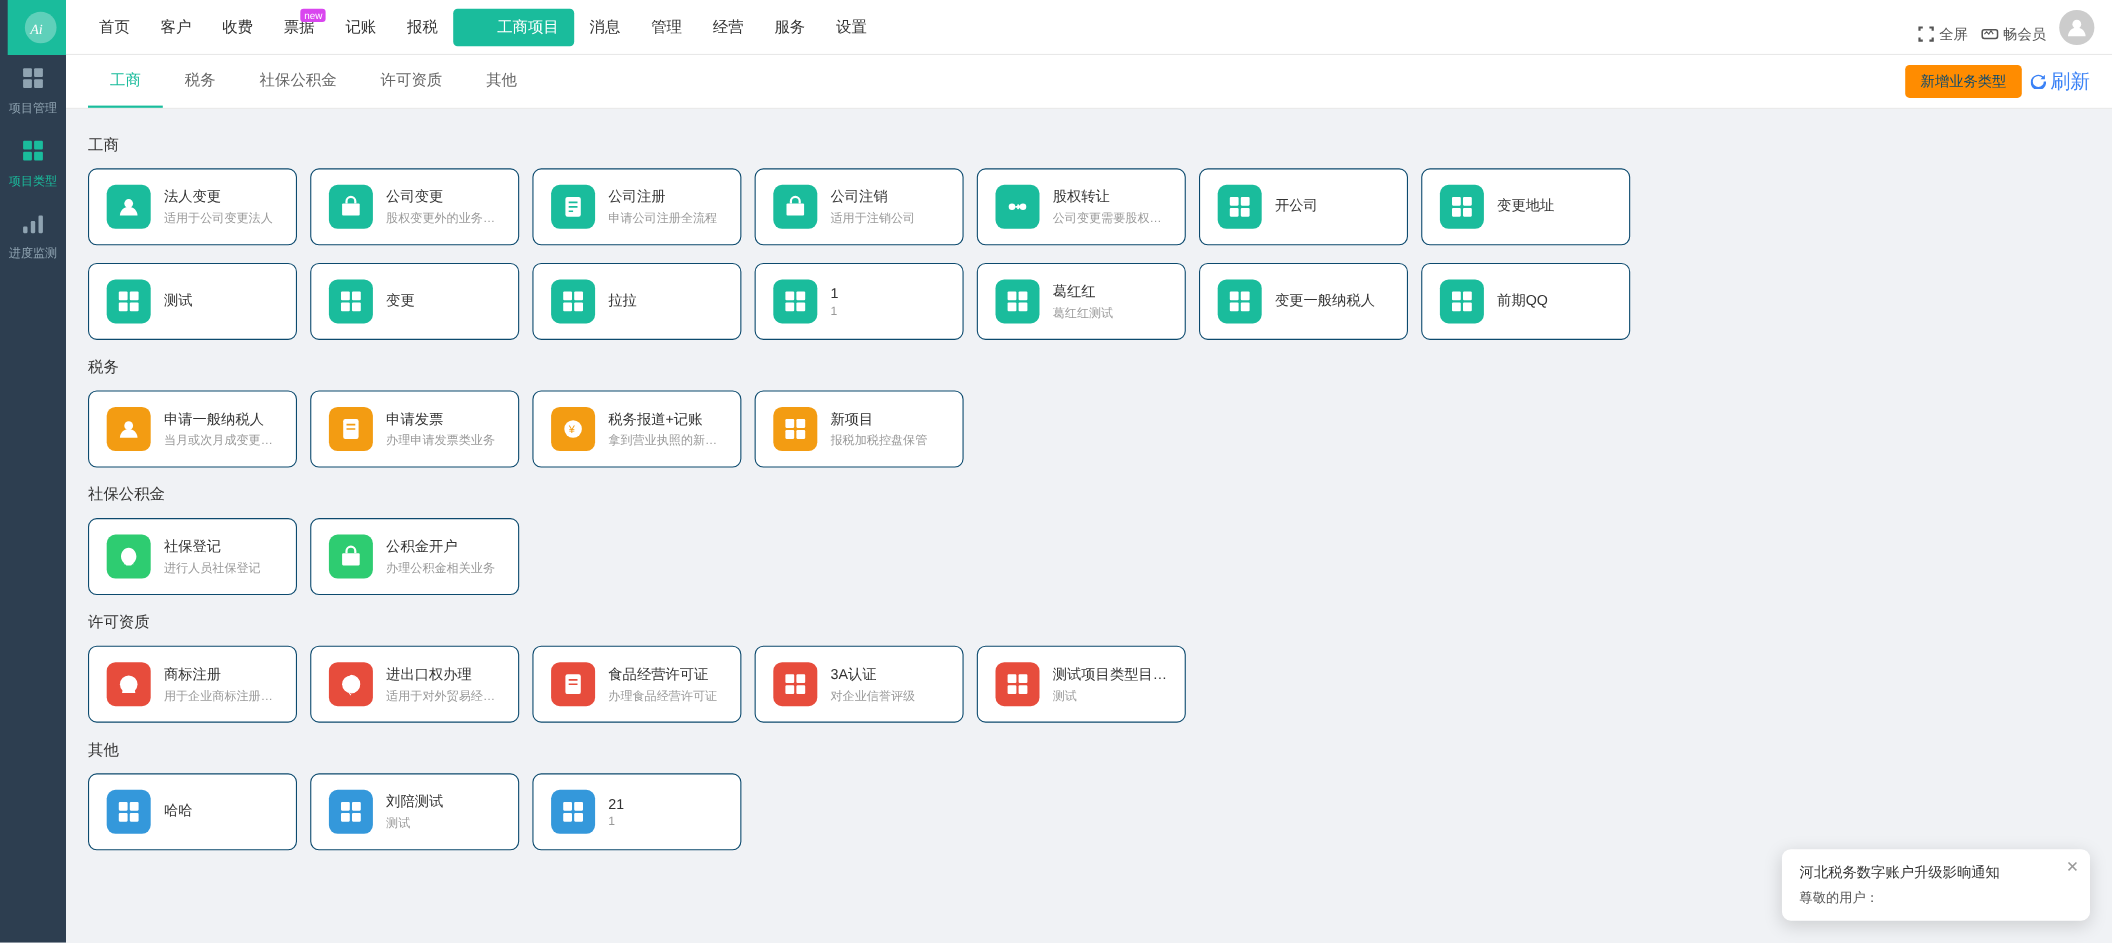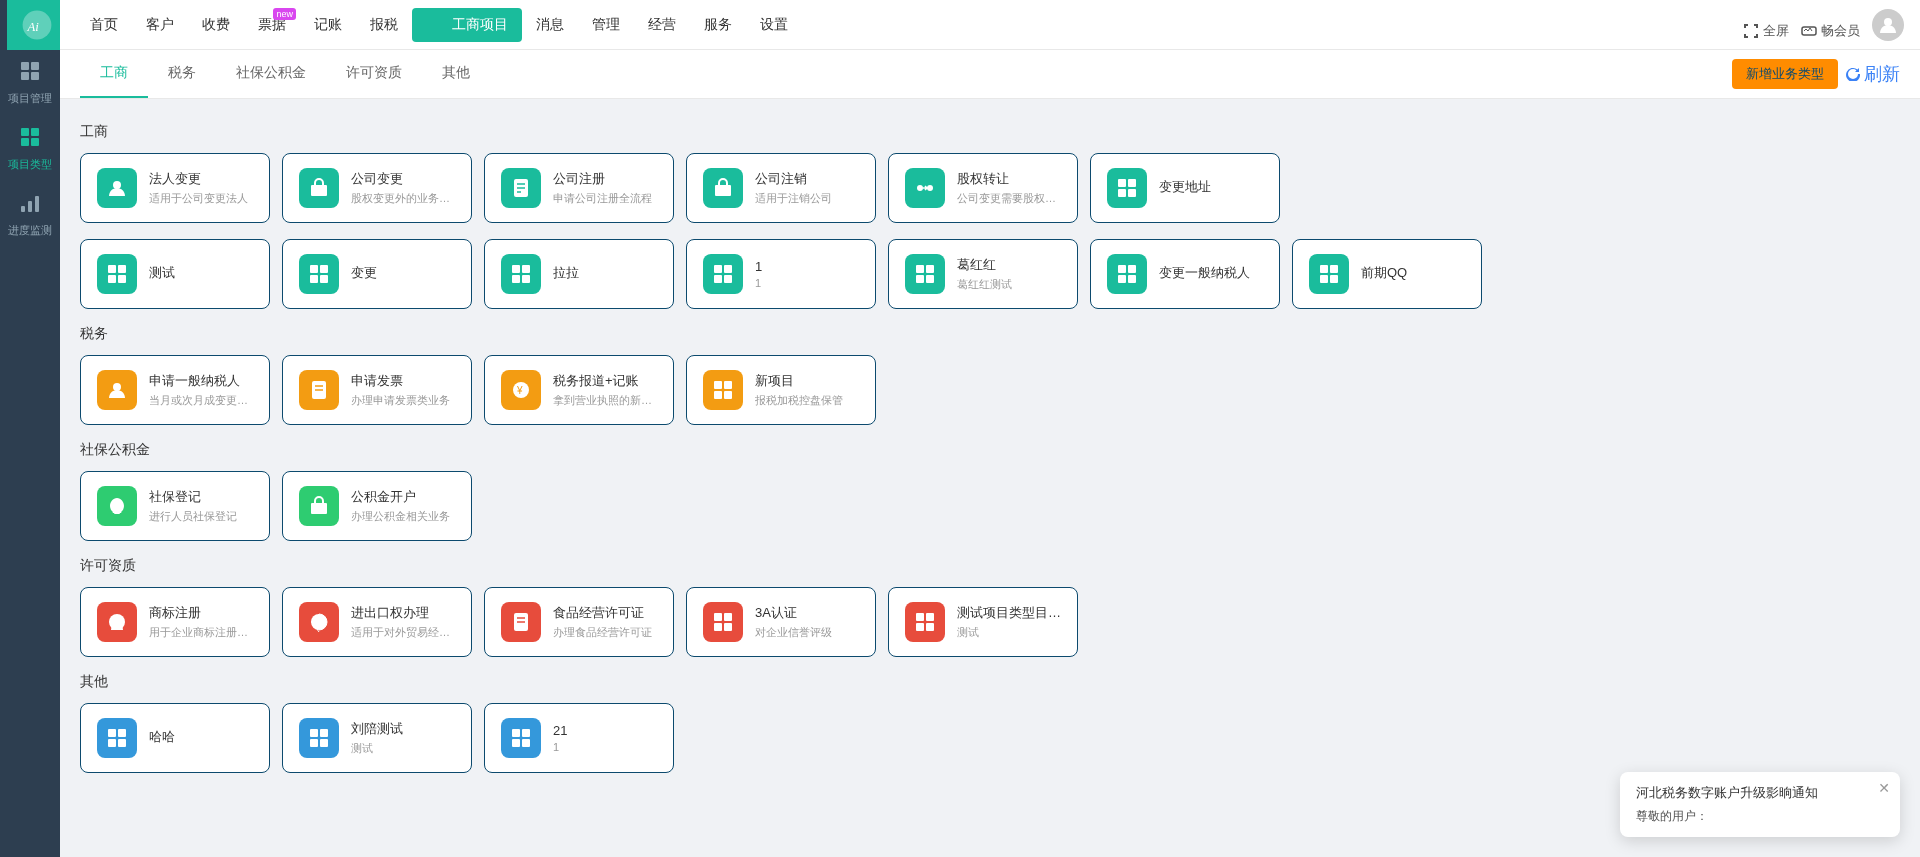--- a/index.html
+++ b/index.html
@@ -442,20 +442,34 @@
         <div class="card">
           <div class="card-icon teal">
             <svg width="22" height="22" viewBox="0 0 22 22" fill="white">
                 <rect x="2" y="2" width="8" height="8" rx="1"></rect>
                 <rect x="12" y="2" width="8" height="8" rx="1"></rect>
                 <rect x="2" y="12" width="8" height="8" rx="1"></rect>
                 <rect x="12" y="12" width="8" height="8" rx="1"></rect>
               </svg>
           </div>
           <div class="card-text">
+            <div class="card-name">开公司</div>
+            <div class="card-desc"></div>
+          </div>
+        </div>
+        <div class="card">
+          <div class="card-icon teal">
+            <svg width="22" height="22" viewBox="0 0 22 22" fill="white">
+                <rect x="2" y="2" width="8" height="8" rx="1"></rect>
+                <rect x="12" y="2" width="8" height="8" rx="1"></rect>
+                <rect x="2" y="12" width="8" height="8" rx="1"></rect>
+                <rect x="12" y="12" width="8" height="8" rx="1"></rect>
+              </svg>
+          </div>
+          <div class="card-text">
             <div class="card-name">变更地址</div>
             <div class="card-desc"></div>
           </div>
         </div>
       </div>
 
       <div class="cards-grid">
         <div class="card">
           <div class="card-icon teal">
             <svg width="22" height="22" viewBox="0 0 22 22" fill="white">

